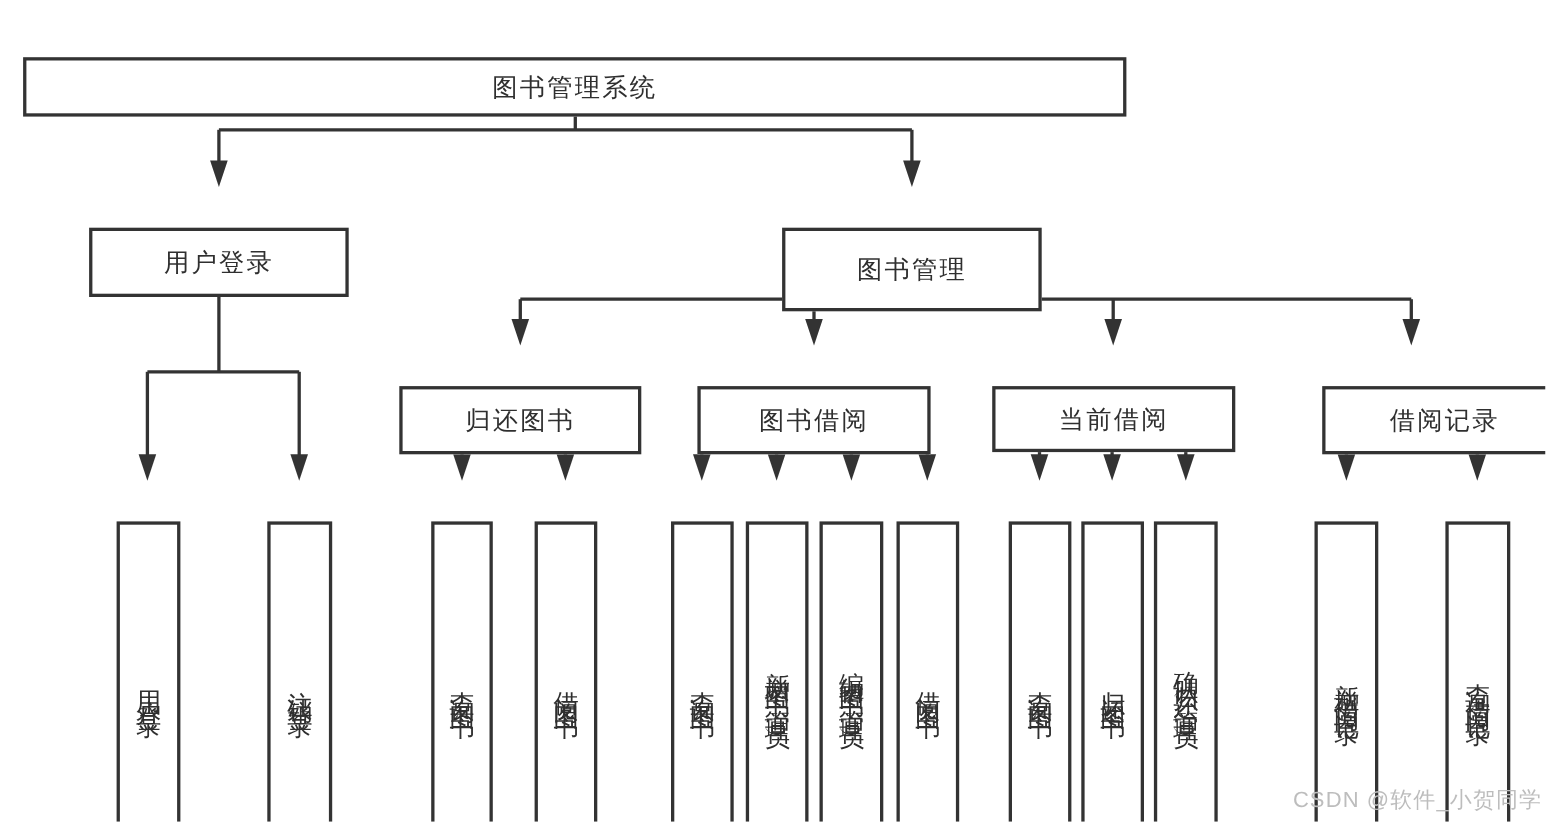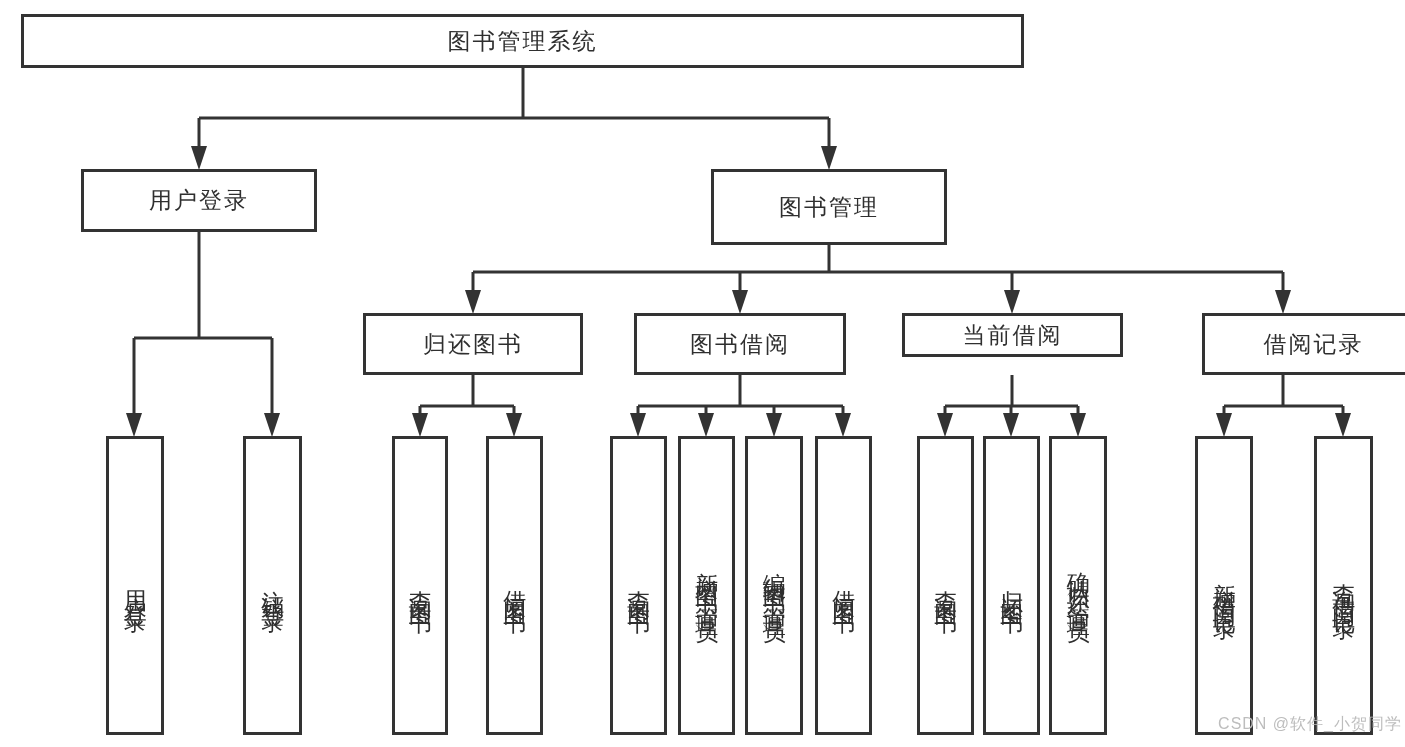--- a/index.html
+++ b/index.html
@@ -14,20 +14,21 @@
   .box{
     position:absolute;
     background:#ffffff;
     border:3px solid #333333;
     box-sizing:border-box;
     display:flex;
     align-items:center;
     justify-content:center;
     color:#2f2f2f;
     z-index:1;
+    margin-top:38px;
   }
   .box.h span{
     font-size:23px;
     letter-spacing:2px;
     white-space:nowrap;
   }
   .leaf{top:436px;height:299px;}
   .leaf .vtext{
     writing-mode:vertical-rl;
     text-orientation:mixed;
@@ -35,40 +36,40 @@
     letter-spacing:7px;
     line-height:1.1;
     max-height:285px;
   }
   
   #b-root{left:21px;top:14px;width:1003px;height:54px;}
   #b-user-login{left:81px;top:169px;width:236px;height:63px;}
   #b-book-mgmt{left:711px;top:169px;width:236px;height:76px;font-family:Liberation Serif, serif;}
   #b-new-rec{left:363px;top:313px;width:220px;height:62px;}
   #b-book-borrow{left:634px;top:313px;width:212px;height:62px;}
-  #b-current{left:902px;top:313px;width:221px;height:44px;}
+  #b-current{left:902px;top:313px;width:221px;height:60px;}
   #b-records{left:1202px;top:313px;width:223px;height:62px;}
   
   #b-ul-login{left:106px;width:58px;}
   #b-ul-logout{left:243px;width:59px;}
   #b-nb-query{left:392px;width:56px;}
   #b-nb-borrow{left:486px;width:57px;}
   #b-bb-query{left:610px;width:57px;}
   #b-bb-add{left:678px;width:57px;}
   #b-bb-edit{left:745px;width:58px;}
   #b-bb-borrow{left:815px;width:57px;}
   #b-cb-query{left:917px;width:57px;}
   #b-cb-return{left:983px;width:57px;}
   #b-cb-confirm{left:1049px;width:58px;}
   #b-br-add{left:1195px;width:58px;}
   #b-br-query{left:1314px;width:59px;}
   .watermark{
     position:absolute;
     right:3px;top:714px;
-    font-size:16px;
+    font-size:20px;
     color:#bdbdbd;
     letter-spacing:1px;
     z-index:2;
     white-space:nowrap;
   }
 </style>
 </head>
 <body>
 
 <div class="canvas">

